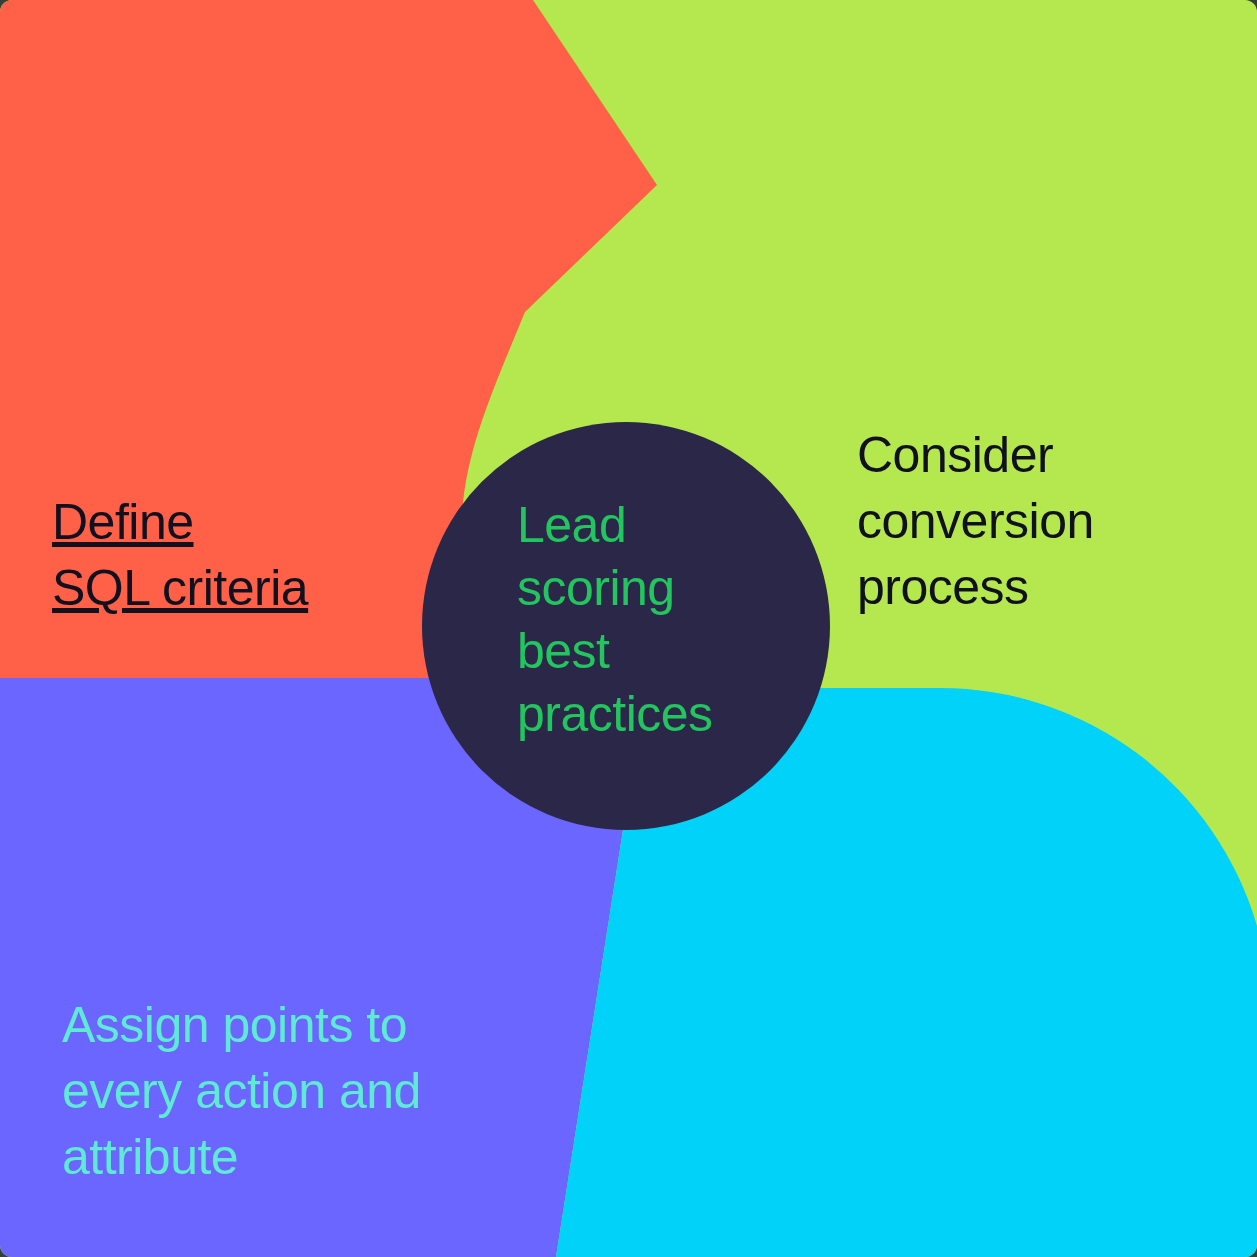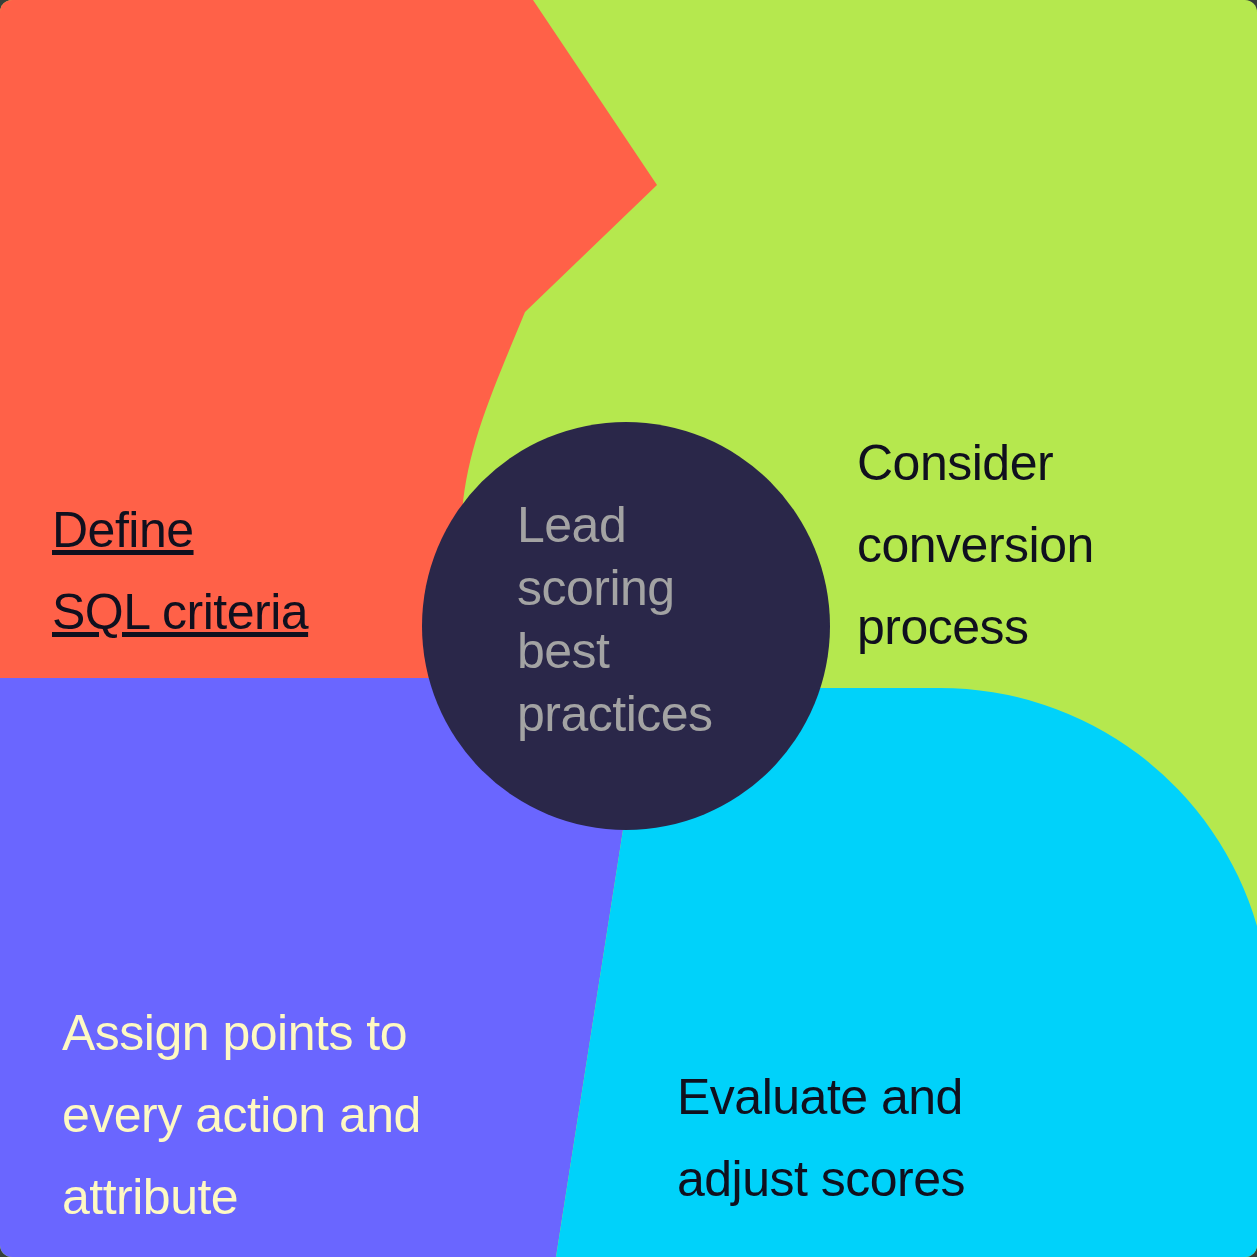--- a/index.html
+++ b/index.html
@@ -18,35 +18,35 @@
   .shapes {
     position: absolute;
     inset: 0;
     width: 100%;
     height: 100%;
     display: block;
   }
   .label {
     position: absolute;
     font-size: 50px;
-    line-height: 82px;
+    line-height: 66px;
     letter-spacing: -0.5px;
     white-space: pre-line;
     font-weight: 400;
   }
   .label.dark  { color: #10101e; }
-  .label.light { color: #fef9c3; }
+  .label.light { color: #5eead4; }
   .label-define    { left: 52px;  top: 489px; text-decoration: underline; }
   .label-consider  { left: 857px; top: 422px; }
   .label-assign    { left: 62px;  top: 992px; }
   .label-evaluate  { left: 677px; top: 1056px; }
   .label-center {
     left: 517px; top: 494px;
     line-height: 63px;
-    color: #a3a3a3;
+    color: #22c55e;
   }
 </style>
 </head>
 <body>
 
 <div class="canvas">
 
   <svg class="shapes" viewBox="0 0 1257 1257" aria-hidden="true">
 
     <rect x="0" y="0" width="1257" height="1257" fill="#b5e84e"></rect>
@@ -64,21 +64,19 @@
 SQL criteria</div>
 
   <div class="label dark label-consider">Consider
 conversion
 process</div>
 
   <div class="label light label-assign">Assign points to
 every action and
 attribute</div>
 
-  <div class="label dark label-evaluate">Evaluate and
-adjust scores</div>
 
   <div class="label label-center">Lead
 scoring
 best
 practices</div>
 
 </div>
 
 </body></html>

